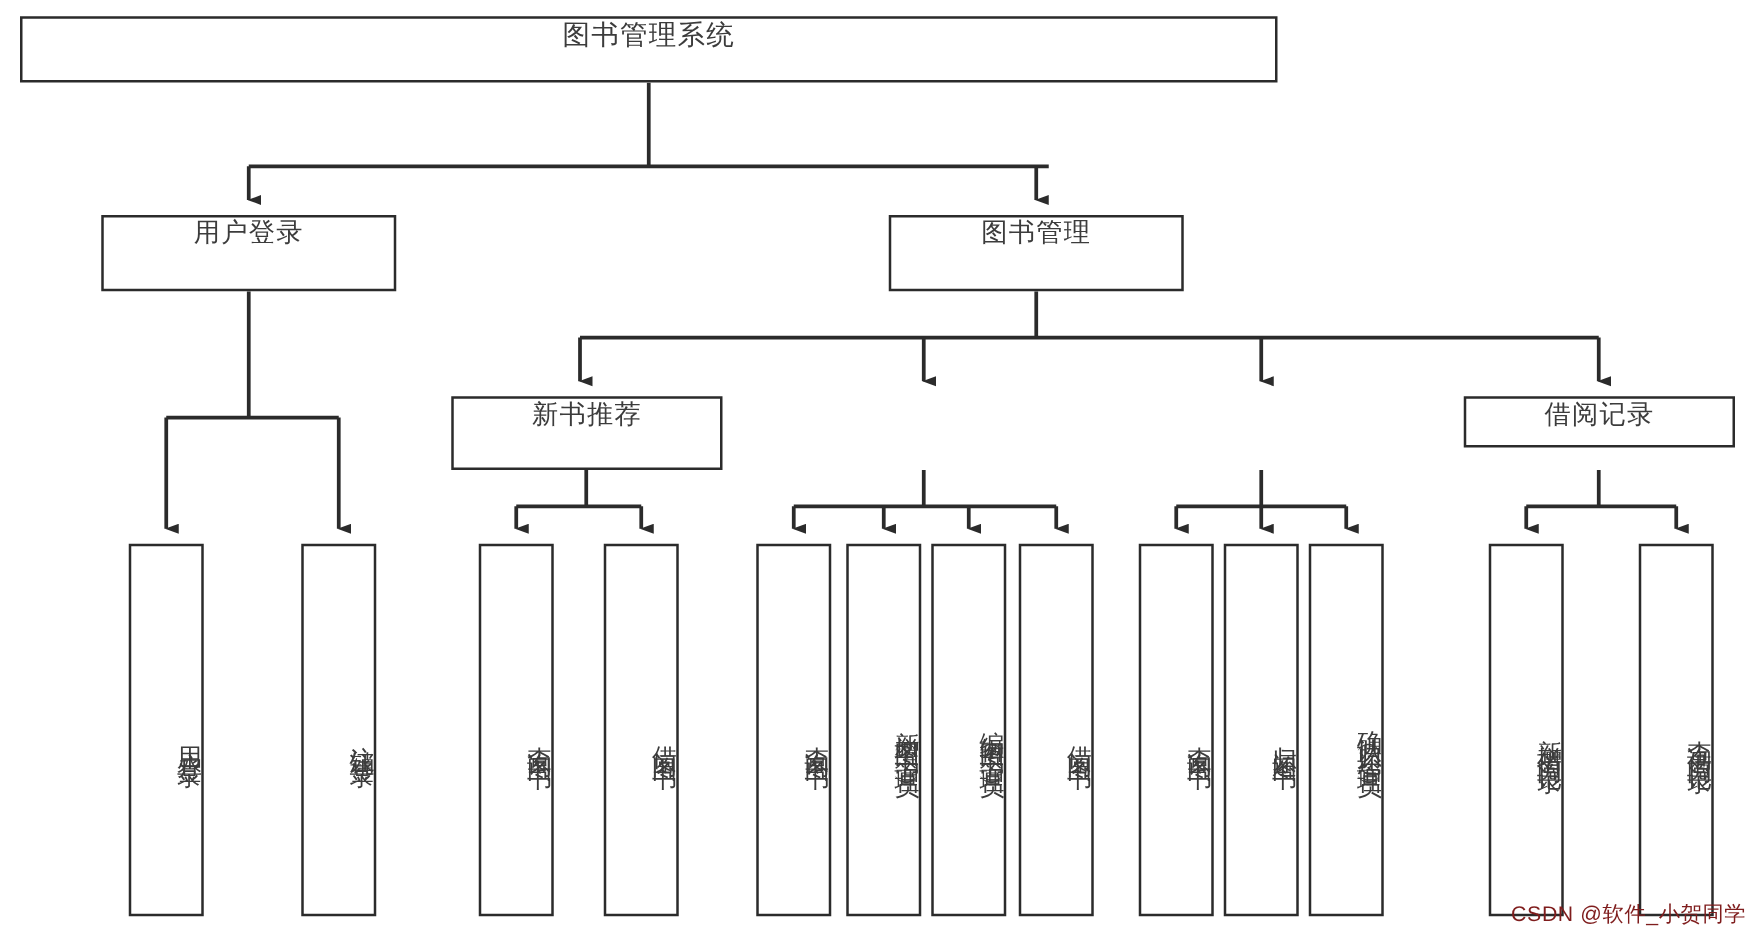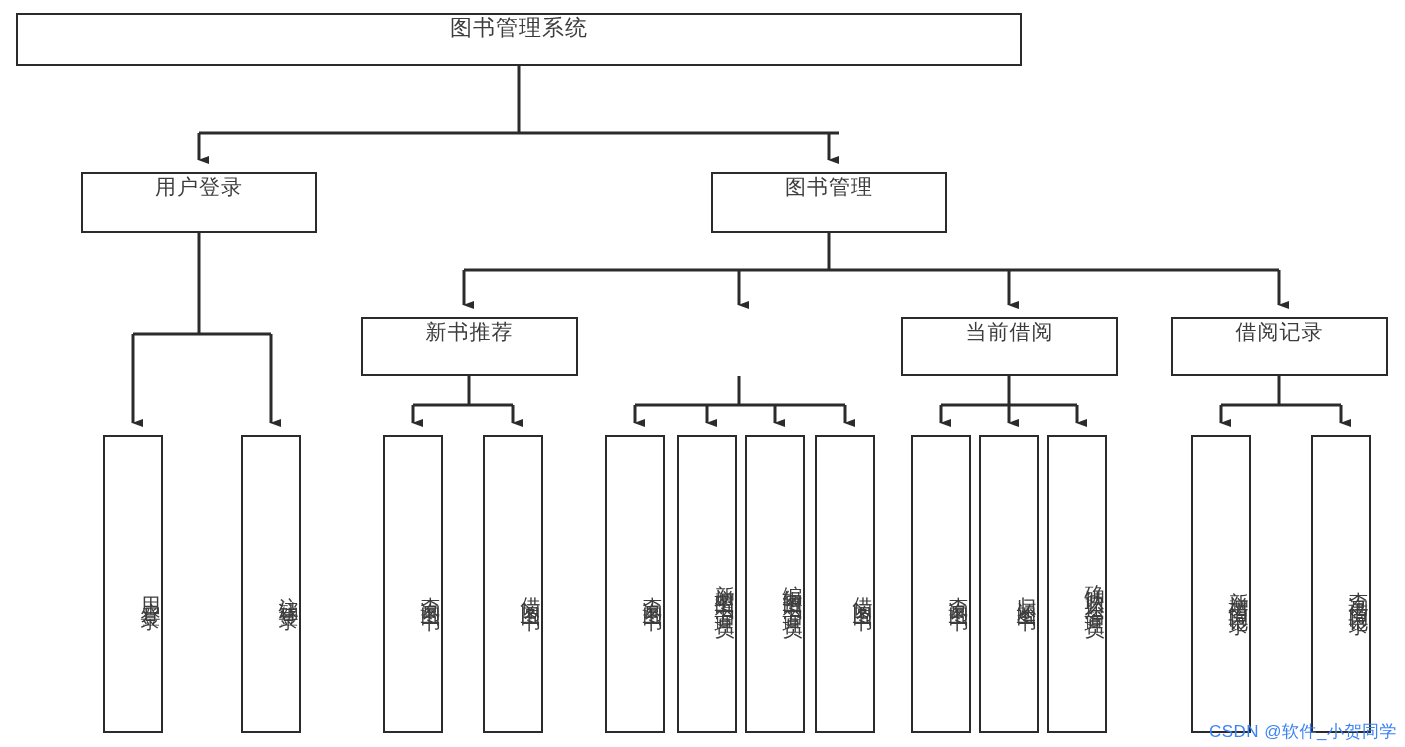--- a/index.html
+++ b/index.html
@@ -58,21 +58,21 @@
     writing-mode: vertical-rl;
     text-orientation: upright;
     display: block;
     white-space: nowrap;
   }
   .watermark {
     position: absolute;
     right: 8px;
     bottom: 4px;
     font-size: 17px;
-    color: #3b82f6;
+    color: #7f1d1d;
     letter-spacing: 0.5px;
     white-space: nowrap;
     margin-top: 17px;
   }
 </style>
 </head>
 <body>
 
 <div id="diagram">
 
@@ -133,24 +133,21 @@
   <div class="node horizontal" style="left:81px; top:172px; width:236px; height:61px;">
     <span>用户登录</span>
   </div>
   <div class="node horizontal" style="left:361px; top:317px; width:217px; height:59px;">
     <span>新书推荐</span>
   </div>
 
   <div class="node horizontal" style="left:711px; top:172px; width:236px; height:61px;">
     <span>图书管理</span>
   </div>
-  <div class="node horizontal" style="left:901px; top:317px; width:217px; height:59px;">
-    <span>当前借阅</span>
-  </div>
-  <div class="node horizontal" style="left:1171px; top:317px; width:217px; height:59px;">
+  <div class="node horizontal" style="left:1171px; top:317px; width:217px; height:41px;">
     <span>借阅记录</span>
   </div>
 
   <div class="node vertical" style="left:103px; top:435px; width:60px; height:298px;">
     <span class="vlabel">用户登录</span>
   </div>
   <div class="node vertical" style="left:241px; top:435px; width:60px; height:298px;">
     <span class="vlabel">注销登录</span>
   </div>
 

